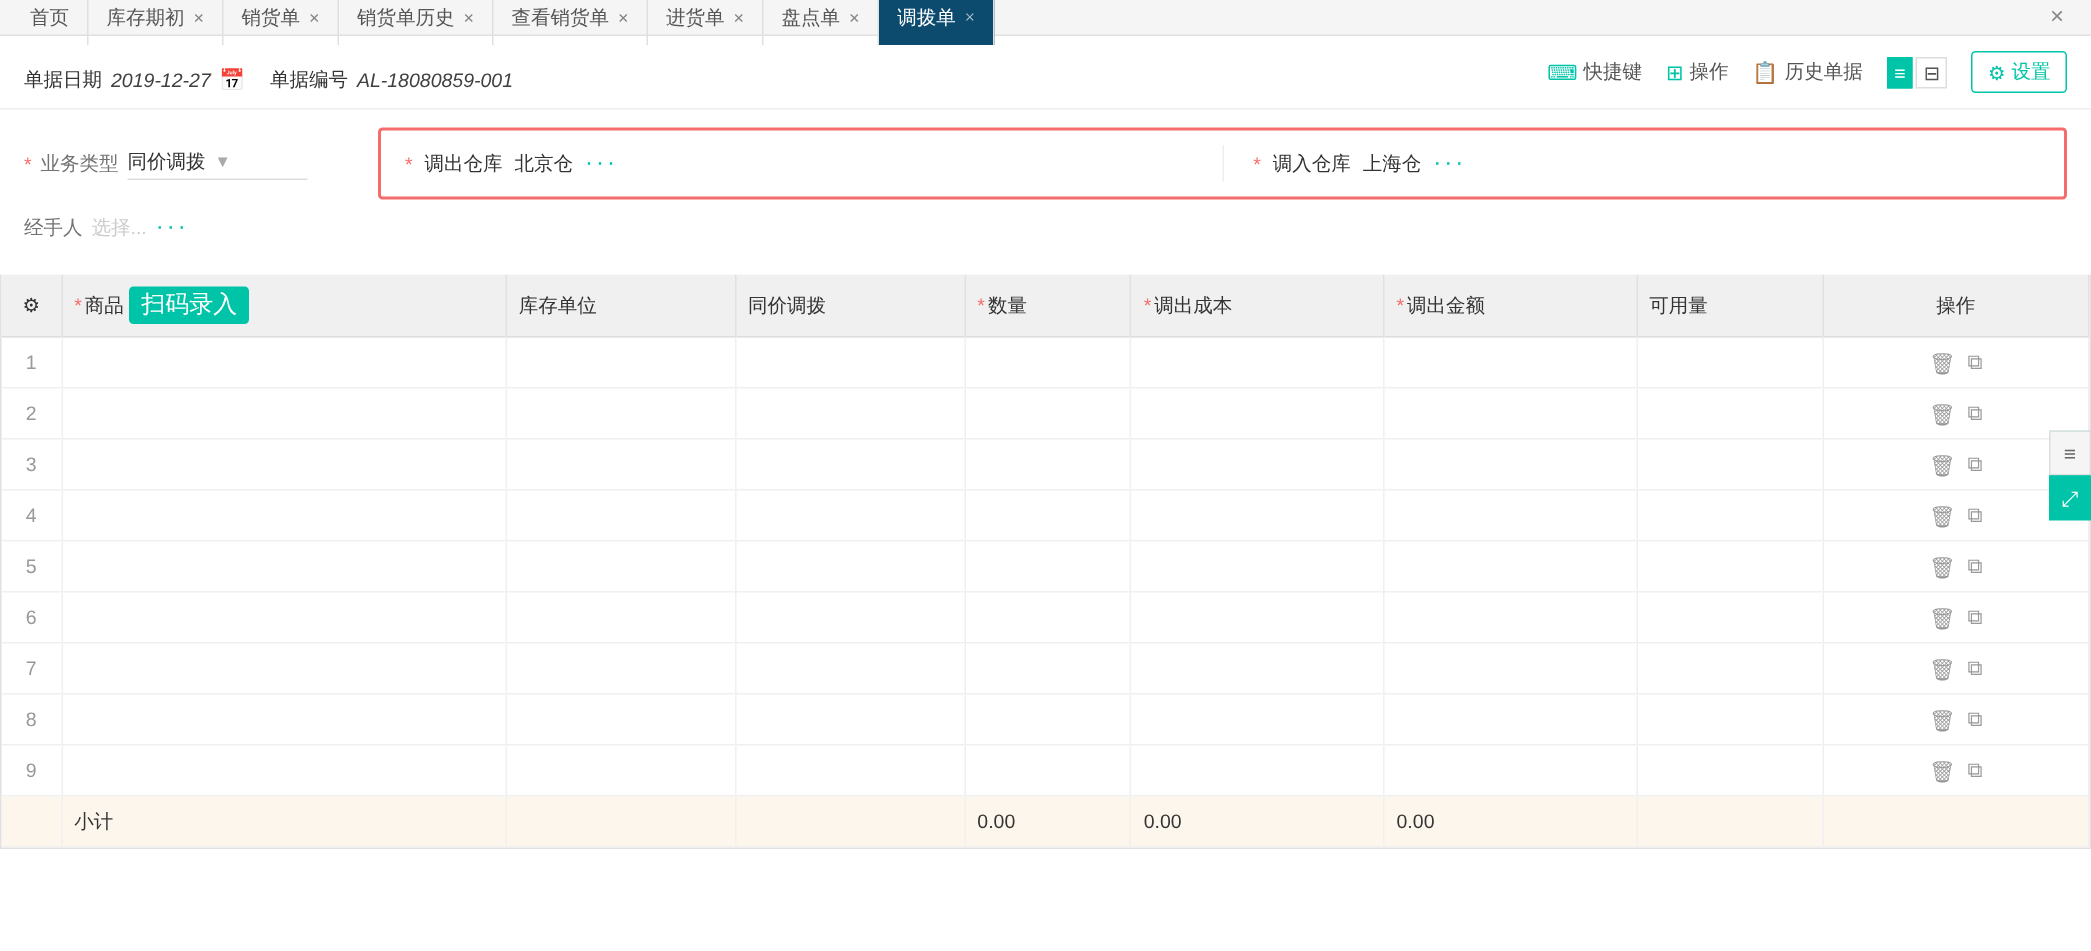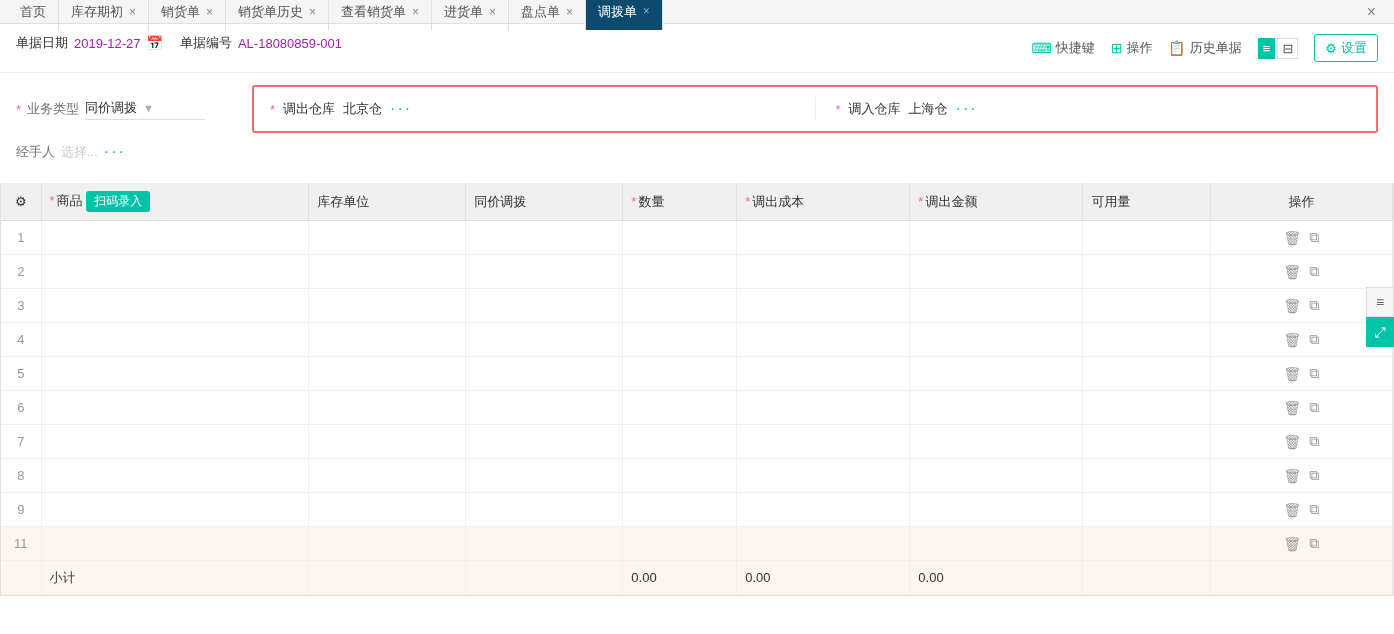--- a/index.html
+++ b/index.html
@@ -47,42 +47,43 @@
       margin-left: auto;
       padding: 0 10px;
       font-size: 16px;
       cursor: pointer;
       color: #888;
     }
 
     
     .form-header {
       display: flex;
-      align-items: flex-start;
+      align-items: flex-end;
       padding: 10px 16px;
       border-bottom: 1px solid #eee;
       justify-content: space-between;
     }
     .form-header-left {
       display: flex;
       align-items: center;
       gap: 16px;
     }
     .form-field-inline {
       display: flex;
       align-items: center;
       gap: 6px;
       font-size: 13px;
     }
     .form-field-inline .label {
       color: #333;
     }
     .form-field-inline .value {
-      color: #a21caf;
+      color: #404040;
       font-weight: 500;
+      font-style: italic;
     }
     .calendar-icon {
       color: #00c4a7;
       cursor: pointer;
       font-size: 14px;
     }
     .form-header-right {
       display: flex;
       align-items: center;
       gap: 16px;
@@ -266,21 +267,21 @@
     .gear-th {
       width: 40px;
       text-align: center;
     }
     .scan-btn {
       background: #00c4a7;
       color: #fff;
       border: none;
       border-radius: 3px;
       padding: 2px 8px;
-      font-size: 12px;
+      font-size: 16px;
       cursor: pointer;
     }
 
     
     .right-float {
       position: fixed;
       right: 0;
       top: 50%;
       transform: translateY(-50%);
       display: flex;
@@ -576,36 +577,20 @@
       <td></td>
       <td></td>
       <td>
         <div class="action-cell">
           <span class="action-icon">🗑</span>
           <span class="action-icon copy">⧉</span>
         </div>
       </td>
     </tr>
         <tr class="subtotal-row">
-      <td class="row-num">11</td>
-      <td colspan="1"></td>
-      <td></td>
-      <td></td>
-      <td></td>
-      <td></td>
-      <td></td>
-      <td></td>
-      <td>
-        <div class="action-cell">
-          <span class="action-icon">🗑</span>
-          <span class="action-icon copy">⧉</span>
-        </div>
-      </td>
-    </tr>
-        <tr class="subtotal-row">
   <td></td>
   <td style="color:#333;font-weight:500">小计</td>
   <td></td>
   <td></td>
   <td>0.00</td>
   <td>0.00</td>
   <td>0.00</td>
   <td></td>
   <td></td>
 </tr>

